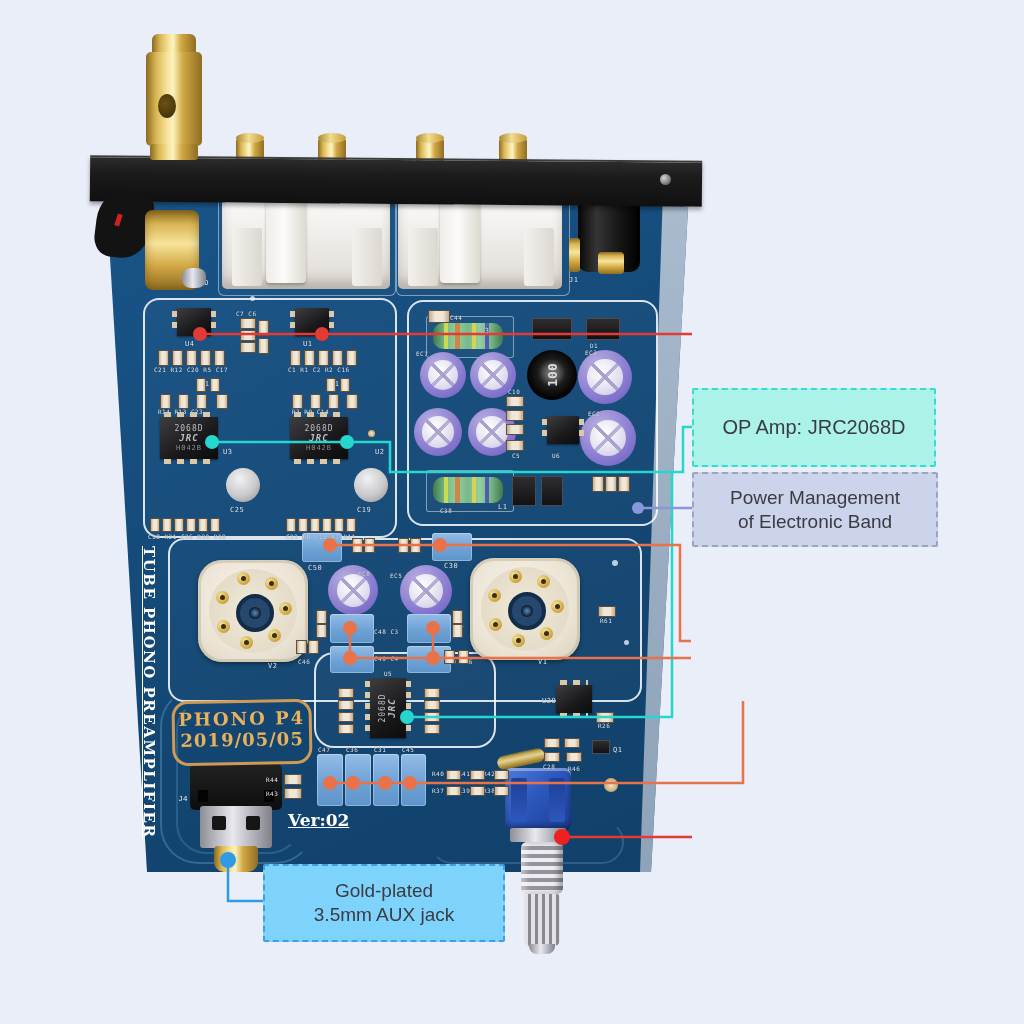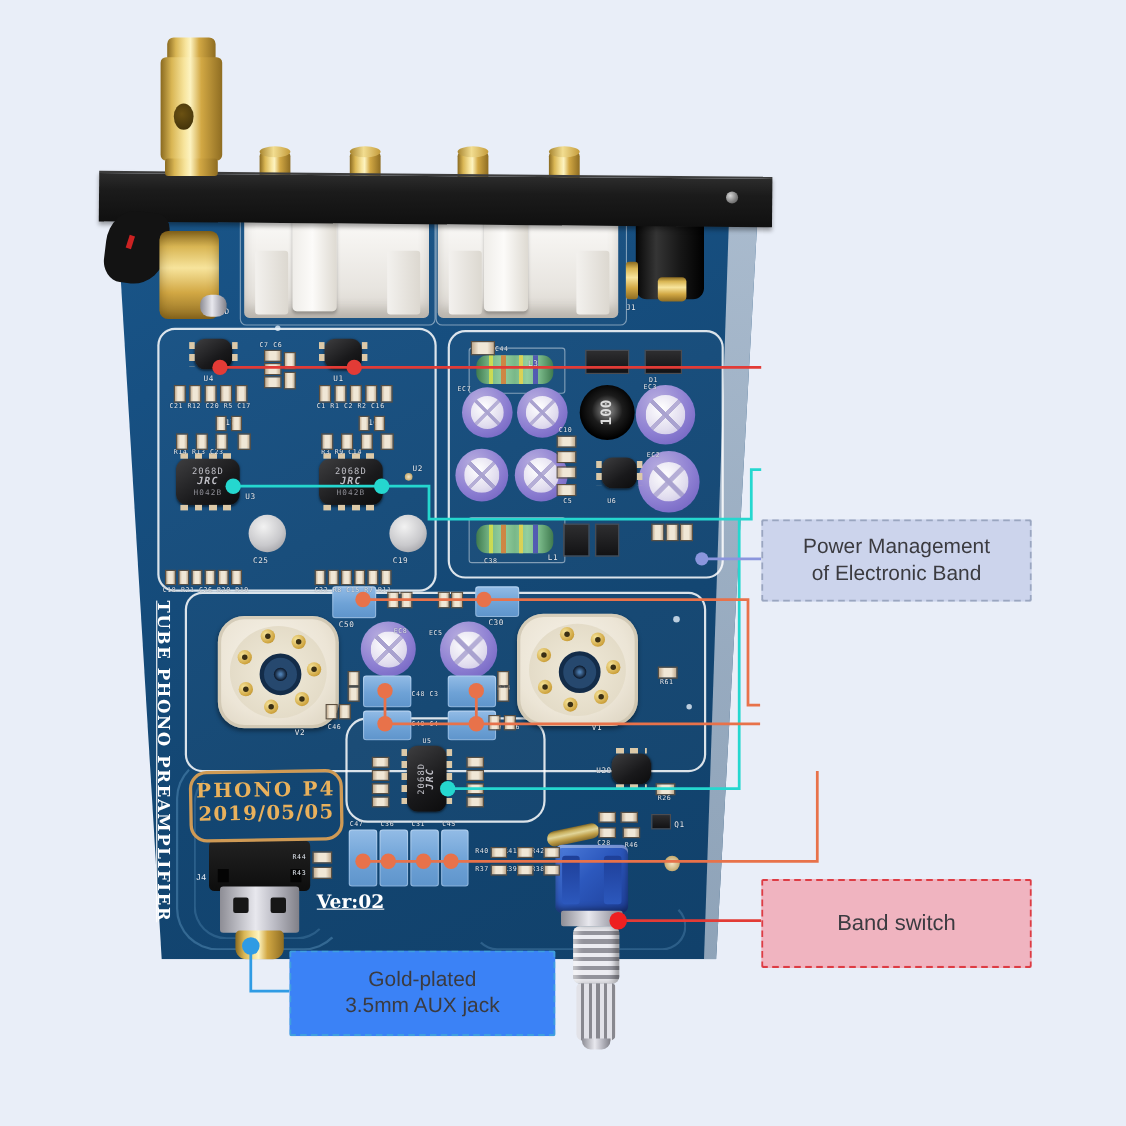--- a/index.html
+++ b/index.html
@@ -23,21 +23,21 @@
   .goo{background:#131313;border-radius:46% 22% 52% 30%;}
   .gold{background:linear-gradient(90deg,#8a6a20,#d9b654 18%,#f7e49c 38%,#fdf3c0 48%,#d2a844 66%,#8f6d22 100%);}
   .gold-h{background:linear-gradient(180deg,#8a6a20,#d9b654 18%,#f7e49c 42%,#d2a844 70%,#8f6d22 100%);}
   .rca{width:28px;height:28px;border-radius:4px 4px 0 0;}
   .rca::before{content:"";position:absolute;left:0;top:-5px;width:28px;height:10px;border-radius:50%;
     background:linear-gradient(90deg,#a8852e,#f2dd90 45%,#c49b3a);}
   .whitejack{background:linear-gradient(180deg,#fbfaf8,#e8e5e0 70%,#d8d4cd);border-radius:5px;
     box-shadow:inset 0 -8px 10px rgba(90,85,75,.25);}
   .dcjack{background:linear-gradient(90deg,#060606,#353535 30%,#171717 65%,#000);border-radius:8px 8px 10px 10px;}
   
-  .chip{background:linear-gradient(145deg,#3e3e40,#19191b 60%,#0c0c0d);border-radius:10px;box-shadow:0 1px 2px rgba(0,0,0,.5);}
+  .chip{background:linear-gradient(145deg,#3e3e40,#19191b 60%,#0c0c0d);border-radius:0;box-shadow:0 1px 2px rgba(0,0,0,.5);}
   .pins-v::before,.pins-v::after{content:"";position:absolute;left:4px;right:4px;height:5px;
     background:repeating-linear-gradient(90deg,#dcc9a8 0 7px,transparent 7px 13px);}
   .pins-v::before{top:-5px;} .pins-v::after{bottom:-5px;}
   .pins-h::before,.pins-h::after{content:"";position:absolute;top:3px;bottom:3px;width:5px;
     background:repeating-linear-gradient(180deg,#dcc9a8 0 6px,transparent 6px 11px);}
   .pins-h::before{left:-5px;} .pins-h::after{right:-5px;}
   .jrc-txt{position:absolute;inset:0;display:flex;flex-direction:column;align-items:center;justify-content:center;
     color:#bfbfc6;font-family:"DejaVu Sans Mono",monospace;font-size:8px;line-height:1.15;letter-spacing:1px;}
   .jrc-txt .b{font-weight:bold;font-style:italic;font-size:9px;} .jrc-txt .c{color:#8e8e96;font-size:7px;}
   .pcap{border-radius:50%;background:radial-gradient(circle at 35% 28%,#b7addf,#8d7fd2 55%,#6a5abc);}
@@ -203,21 +203,21 @@
       <span class="sk" style="left: 185px; top: 340px;">U4</span>
       <span class="sk" style="left: 303px; top: 340px;">U1</span>
       <span class="sk" style="left: 154px; top: 366px; font-size: 6px;">C21 R12 C20 R5 C17</span>
       <span class="sk" style="left: 288px; top: 366px; font-size: 6px;">C1 R1 C2 R2 C16</span>
       <span class="sk" style="left: 236px; top: 310px; font-size: 6px;">C7 C6</span>
       <span class="sk" style="left: 200px; top: 380px;">R17</span>
       <span class="sk" style="left: 330px; top: 380px;">R10</span>
       <span class="sk" style="left: 158px; top: 408px; font-size: 6px;">R14 R13 C23</span>
       <span class="sk" style="left: 292px; top: 408px; font-size: 6px;">R3 R9 C14</span>
       <span class="sk" style="left: 223px; top: 448px;">U3</span>
-      <span class="sk" style="left: 353px; top: 422px; padding-left: 22px;">U2</span>
+      <span class="sk" style="left: 353px; top: 448px; padding-left: 22px;">U2</span>
       <span class="sk" style="left: 230px; top: 506px;">C25</span>
       <span class="sk" style="left: 357px; top: 506px;">C19</span>
       <span class="sk" style="left: 148px; top: 533px; font-size: 6px;">C18 R21 C26 R20 R19</span>
       <span class="sk" style="left: 286px; top: 533px; font-size: 6px;">C22 R8 C15 R7 R11</span>
       <span class="sk" style="left: 450px; top: 314px; font-size: 6px;">C44</span>
       <span class="sk" style="left: 480px; top: 327px;">L3</span>
       <span class="sk" style="left: 590px; top: 342px; font-size: 6px;">D1</span>
       <span class="sk" style="left: 416px; top: 350px; font-size: 6px;">EC7</span>
       <span class="sk" style="left: 585px; top: 349px; font-size: 6px;">EC3</span>
       <span class="sk" style="left: 588px; top: 410px; font-size: 6px;">EC2</span>
@@ -423,19 +423,19 @@
         <circle cx="433" cy="658" r="7" fill="#e8724a"></circle>
       <circle cx="330" cy="783" r="7" fill="#e8724a"></circle>
         <circle cx="353" cy="783" r="7" fill="#e8724a"></circle>
       <circle cx="385" cy="783" r="7" fill="#e8724a"></circle>
         <circle cx="410" cy="783" r="7" fill="#e8724a"></circle>
       <circle cx="562" cy="837" r="8" fill="#ee2020"></circle>
       <circle cx="228" cy="860" r="8" fill="#2f9be4"></circle>
     </g>
   </svg>
 
+  <div class="abs callout" style="left:692px;top:388px;width:240px;height:75px;background:#abf2e9;border-color:#35dcd0;">OP Amp: JRC2068D</div>
   <div class="abs callout" style="left:692px;top:472px;width:242px;height:71px;background:#ccd4ec;border-color:#9aa6c0;font-size:19px;">Power Management
 of Electronic Band</div>
-  <div class="abs callout" style="left:692px;top:799px;width:242px;height:77px;background:#f0b4c0;border-color:#dd3c44;">Band switch</div>
-  <div class="abs callout" style="left:263px;top:864px;width:238px;height:74px;background:#3b82f6;border-color:#3f9fdf;font-size:19px;">Gold-plated
+  <div class="abs callout" style="left:263px;top:864px;width:238px;height:74px;background:#7dd3fc;border-color:#3f9fdf;font-size:19px;">Gold-plated
 3.5mm AUX jack</div>
 
 </div>
 
 </body></html>

